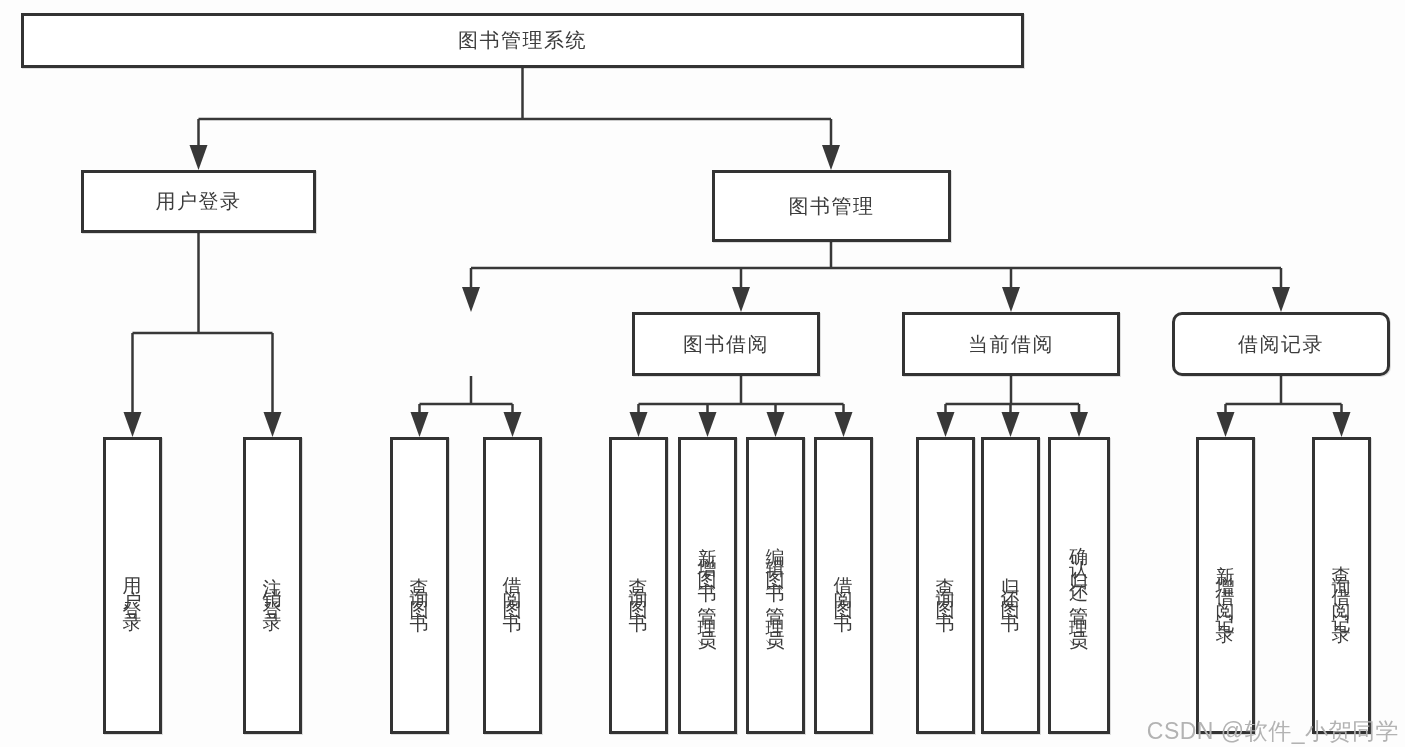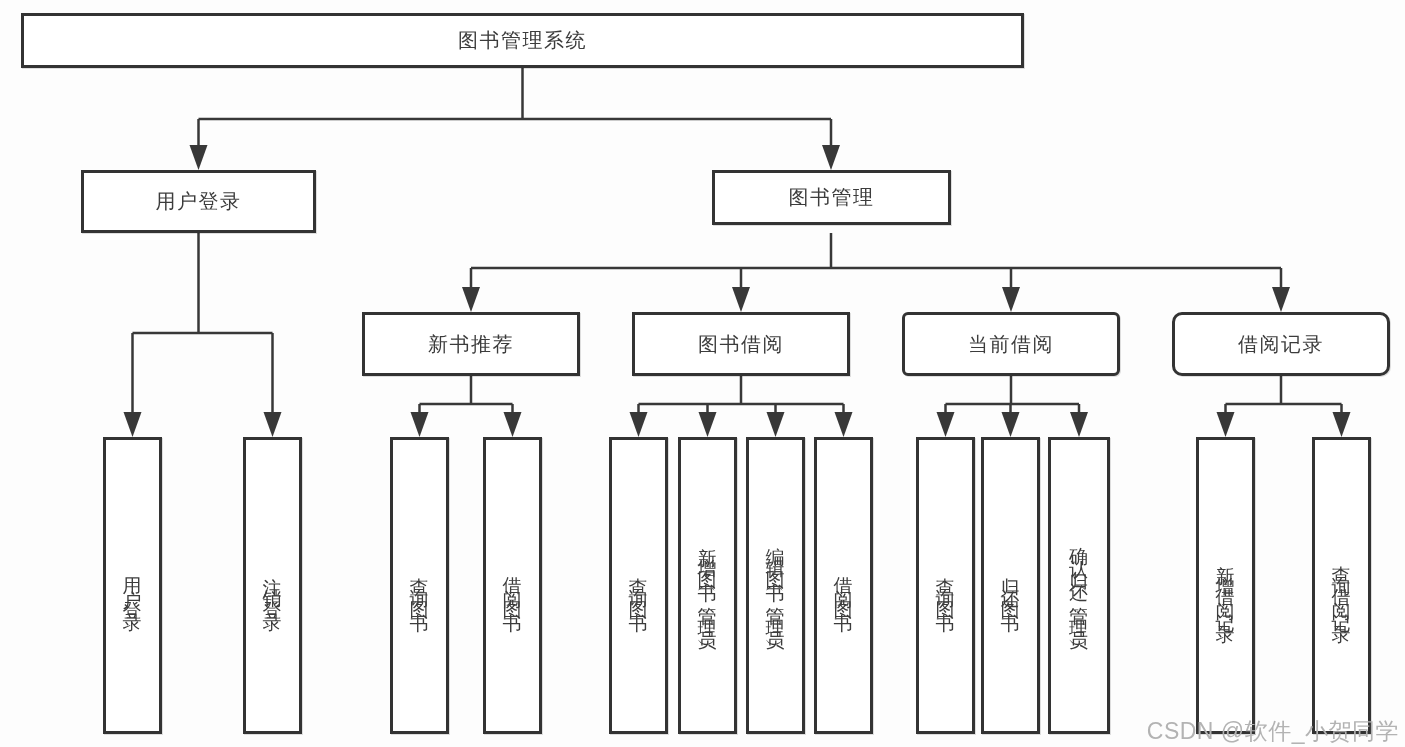--- a/index.html
+++ b/index.html
@@ -100,25 +100,24 @@
       <polygon points="1001.5,412 1019.5,412 1010.5,437"></polygon>
       <polygon points="1070,412 1088,412 1079,437"></polygon>
       <polygon points="1216.5,412 1234.5,412 1225.5,437"></polygon>
       <polygon points="1332.5,412 1350.5,412 1341.5,437"></polygon>
     </g>
   </svg>
 
   <div class="box h" style="left:21px; top:13px; width:1003px; height:55px;">图书管理系统</div>
 
   <div class="box h" style="left:81px; top:170px; width:235px; height:63px;">用户登录</div>
-  <div class="box h" style="left:712px; top:170px; width:239px; height:55px;font-family:Liberation Mono, monospace;">图书管理</div>
+  <div class="box h" style="left:712px; top:170px; width:239px; height:72px;font-family:Liberation Mono, monospace;">图书管理</div>
 
-  <div class="box h" style="left:362px; top:312px; width:218px; height:64px;">新书推荐</div>
-  <div class="box h" style="left:632px; top:312px; width:218px; height:64px;">图书借阅</div>
-  <div class="box h" style="left:902px; top:312px; width:218px; height:64px;border-radius:6px;">当前借阅</div>
+  <div class="box h" style="left:632px; top:312px; width:188px; height:64px;">图书借阅</div>
+  <div class="box h" style="left:902px; top:312px; width:218px; height:64px;">当前借阅</div>
   <div class="box h" style="left:1172px; top:312px; width:218px; height:64px;border-radius:10px;">借阅记录</div>
 
   <div class="box v" style="left:103px; top:437px; width:59px; height:297px;">用户登录</div>
   <div class="box v" style="left:243px; top:437px; width:59px; height:297px;">注销登录</div>
 
   <div class="box v" style="left:390px; top:437px; width:59px; height:297px;">查询图书</div>
   <div class="box v" style="left:483px; top:437px; width:59px; height:297px;">借阅图书</div>
 
   <div class="box v" style="left:609px; top:437px; width:59px; height:297px;">查询图书</div>
   <div class="box v" style="left:678px; top:437px; width:59px; height:297px;">新增图书（管理员）</div>

